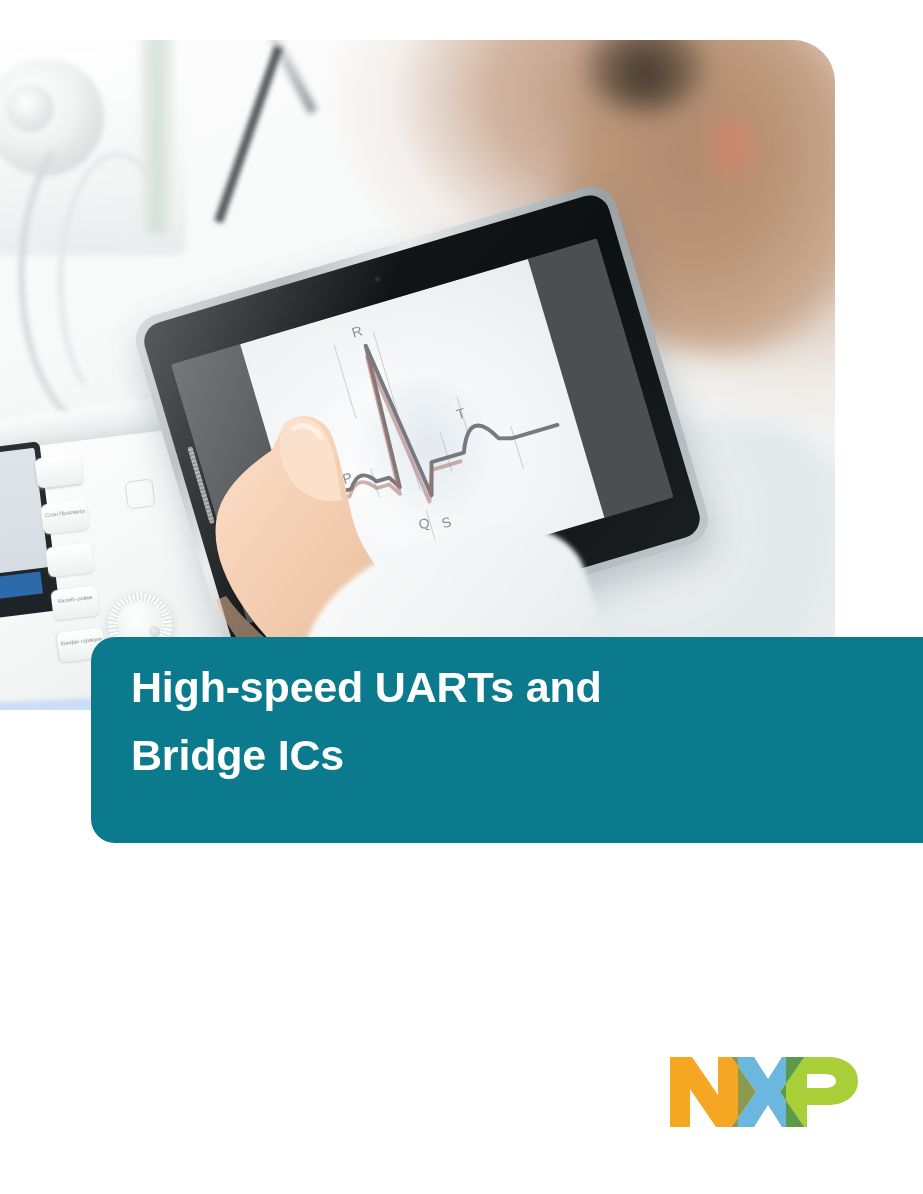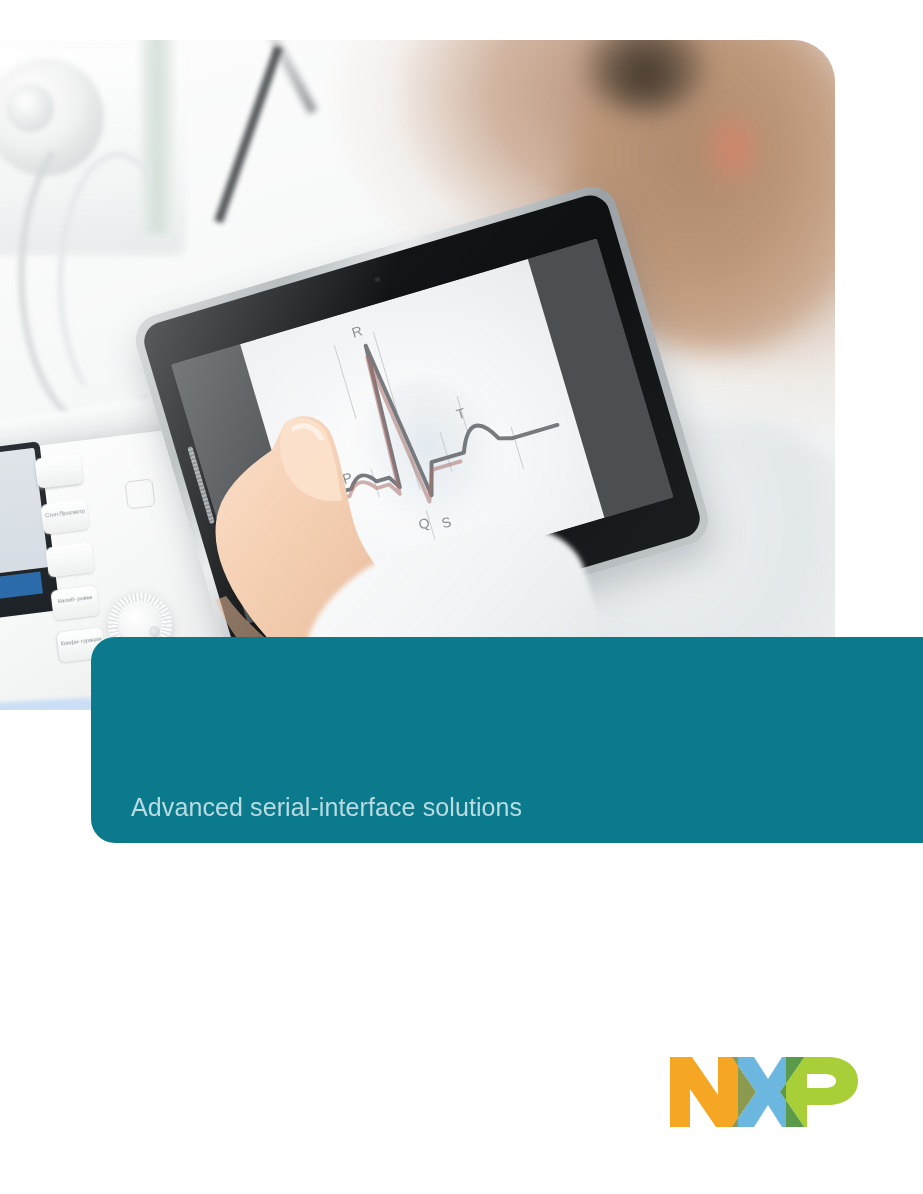--- a/index.html
+++ b/index.html
@@ -534,21 +534,22 @@
       <path d="M150,250 C176,262 208,258 224,240 C238,276 192,302 150,288 C126,280 110,268 100,254 Z" fill="#f6d3b8" opacity=".9"></path>
       <path d="M30,196 C62,240 118,280 176,292 C150,302 108,294 72,268 C44,248 28,222 20,200 Z" fill="#e7b999" opacity=".55"></path>
     </svg>
   </div>
 
   <div class="sleeve"></div>
 </div>
 
 <div class="banner">
   <div class="banner-inner">
-    <div class="banner-subtitle">Advanced serial-interface solutions</div>
+    <div class="banner-title">High-speed UARTs and
+Bridge ICs</div>
   </div>
 </div>
 
 <div class="nxp-logo">
   <svg viewBox="0 0 192 74">
 
     <path d="M2,2 L2,72 L22,72 L22,34 L48,72 L70,72 L70,2 L50,2 L50,40 L24,2 Z" fill="#f5a623"></path>
 
     <path d="M118,2 L118,72 L139,72 L139,50 L160,50 C178,50 190,40 190,26 C190,12 178,2 160,2 Z
              M139,19 L157,19 C164,19 168,22 168,26 C168,30 164,33 157,33 L139,33 Z" fill="#a9cf38"></path>

